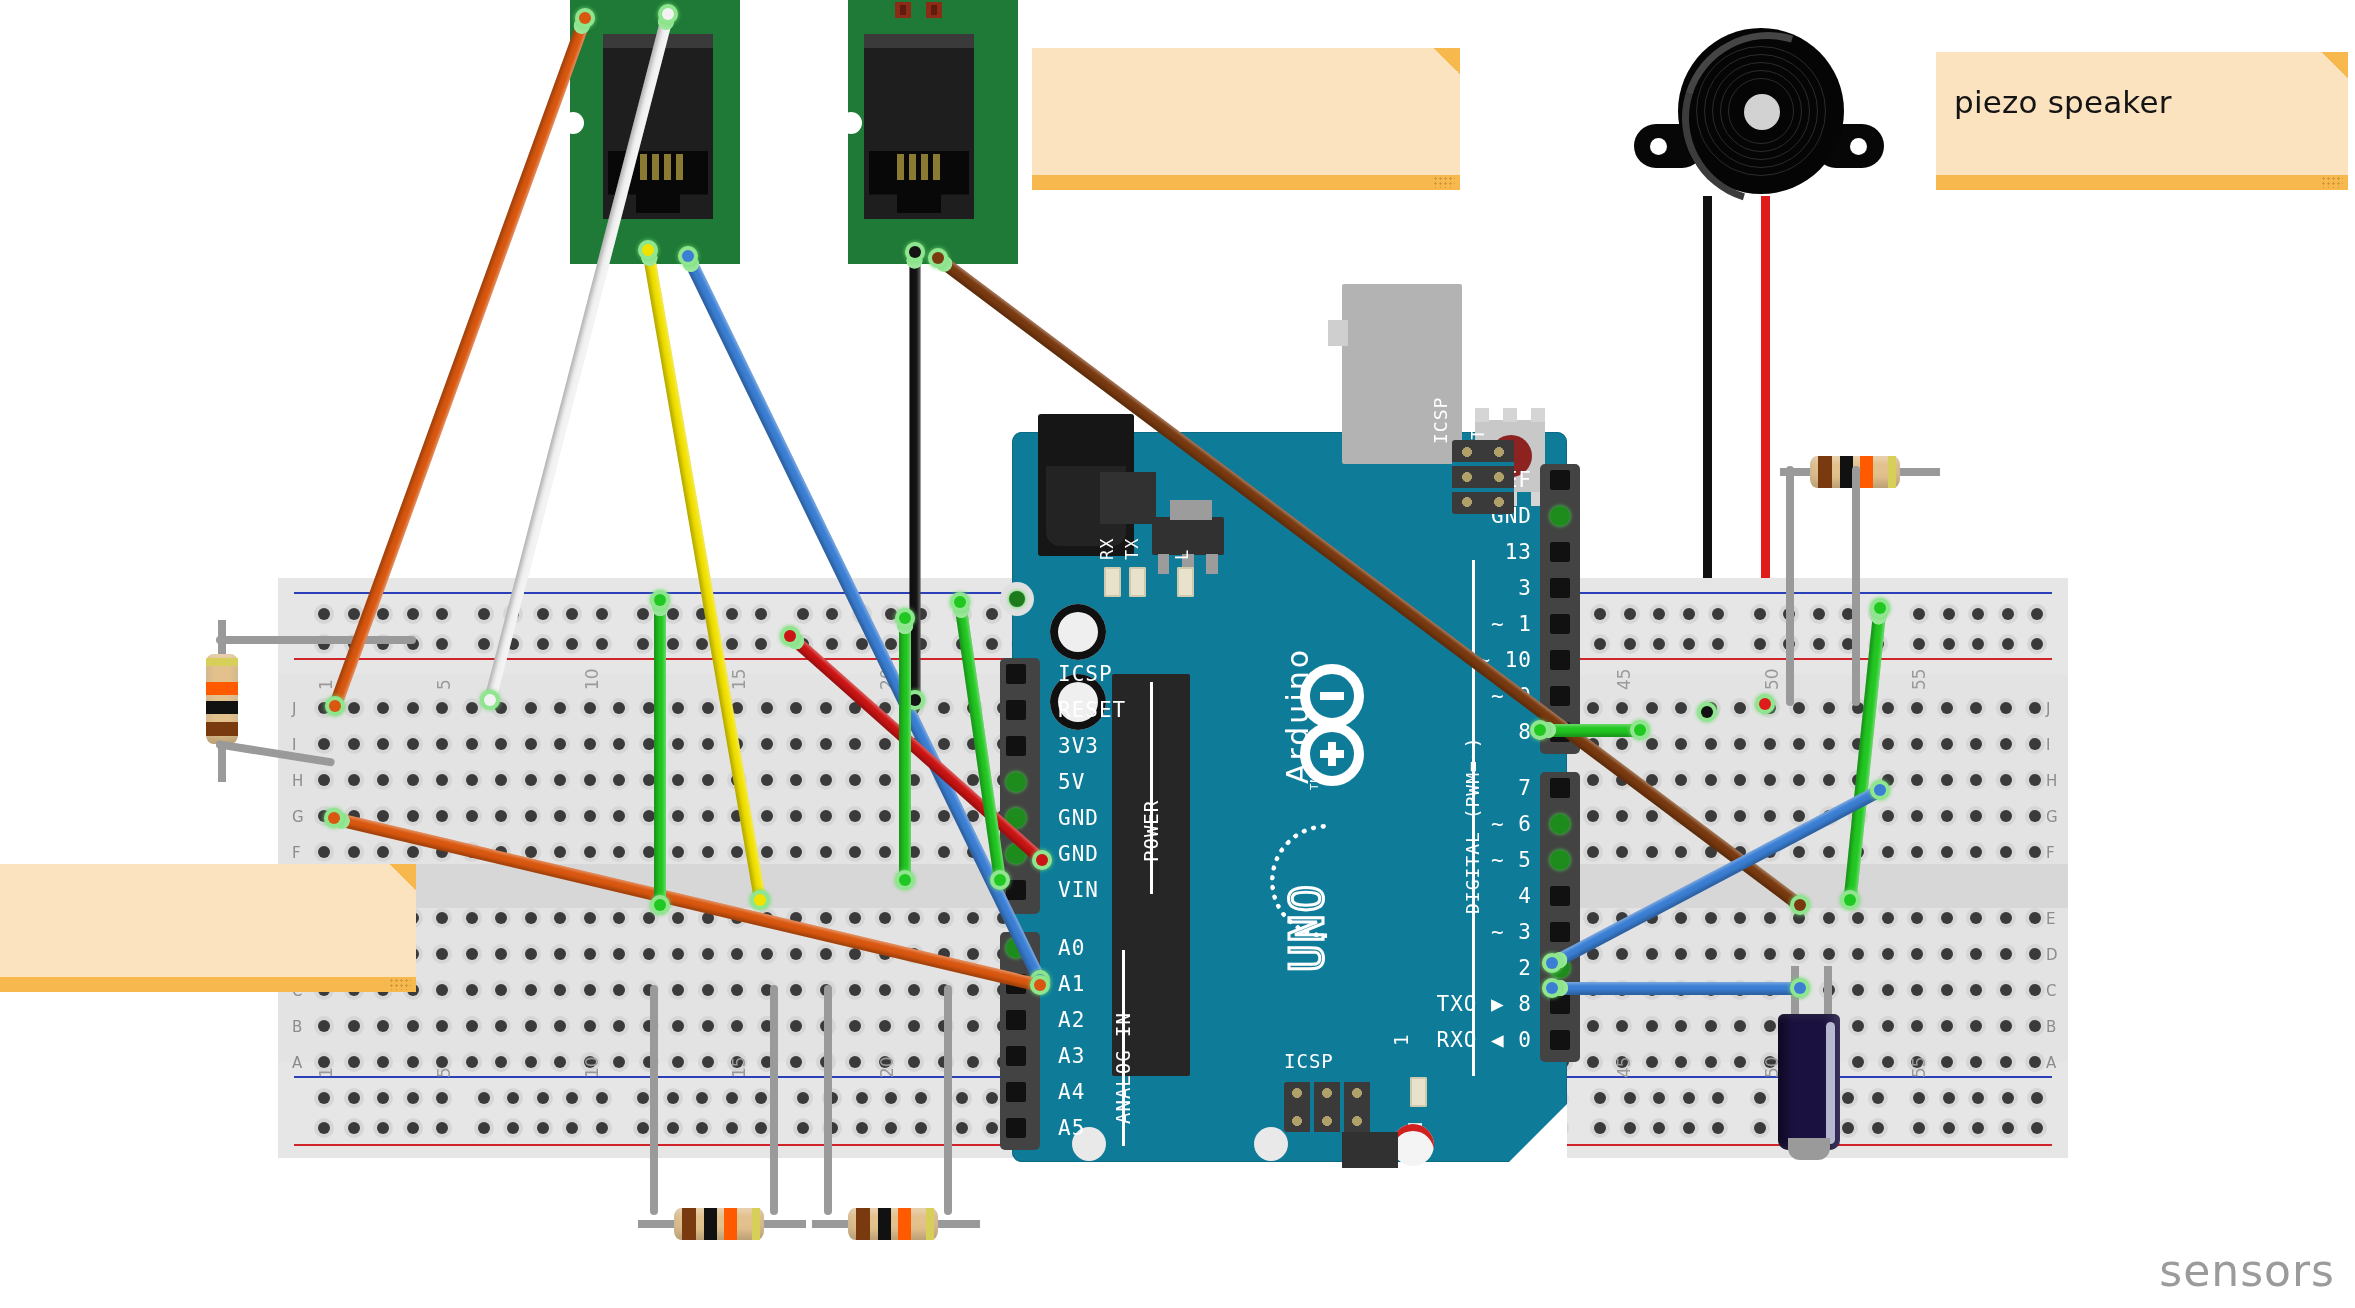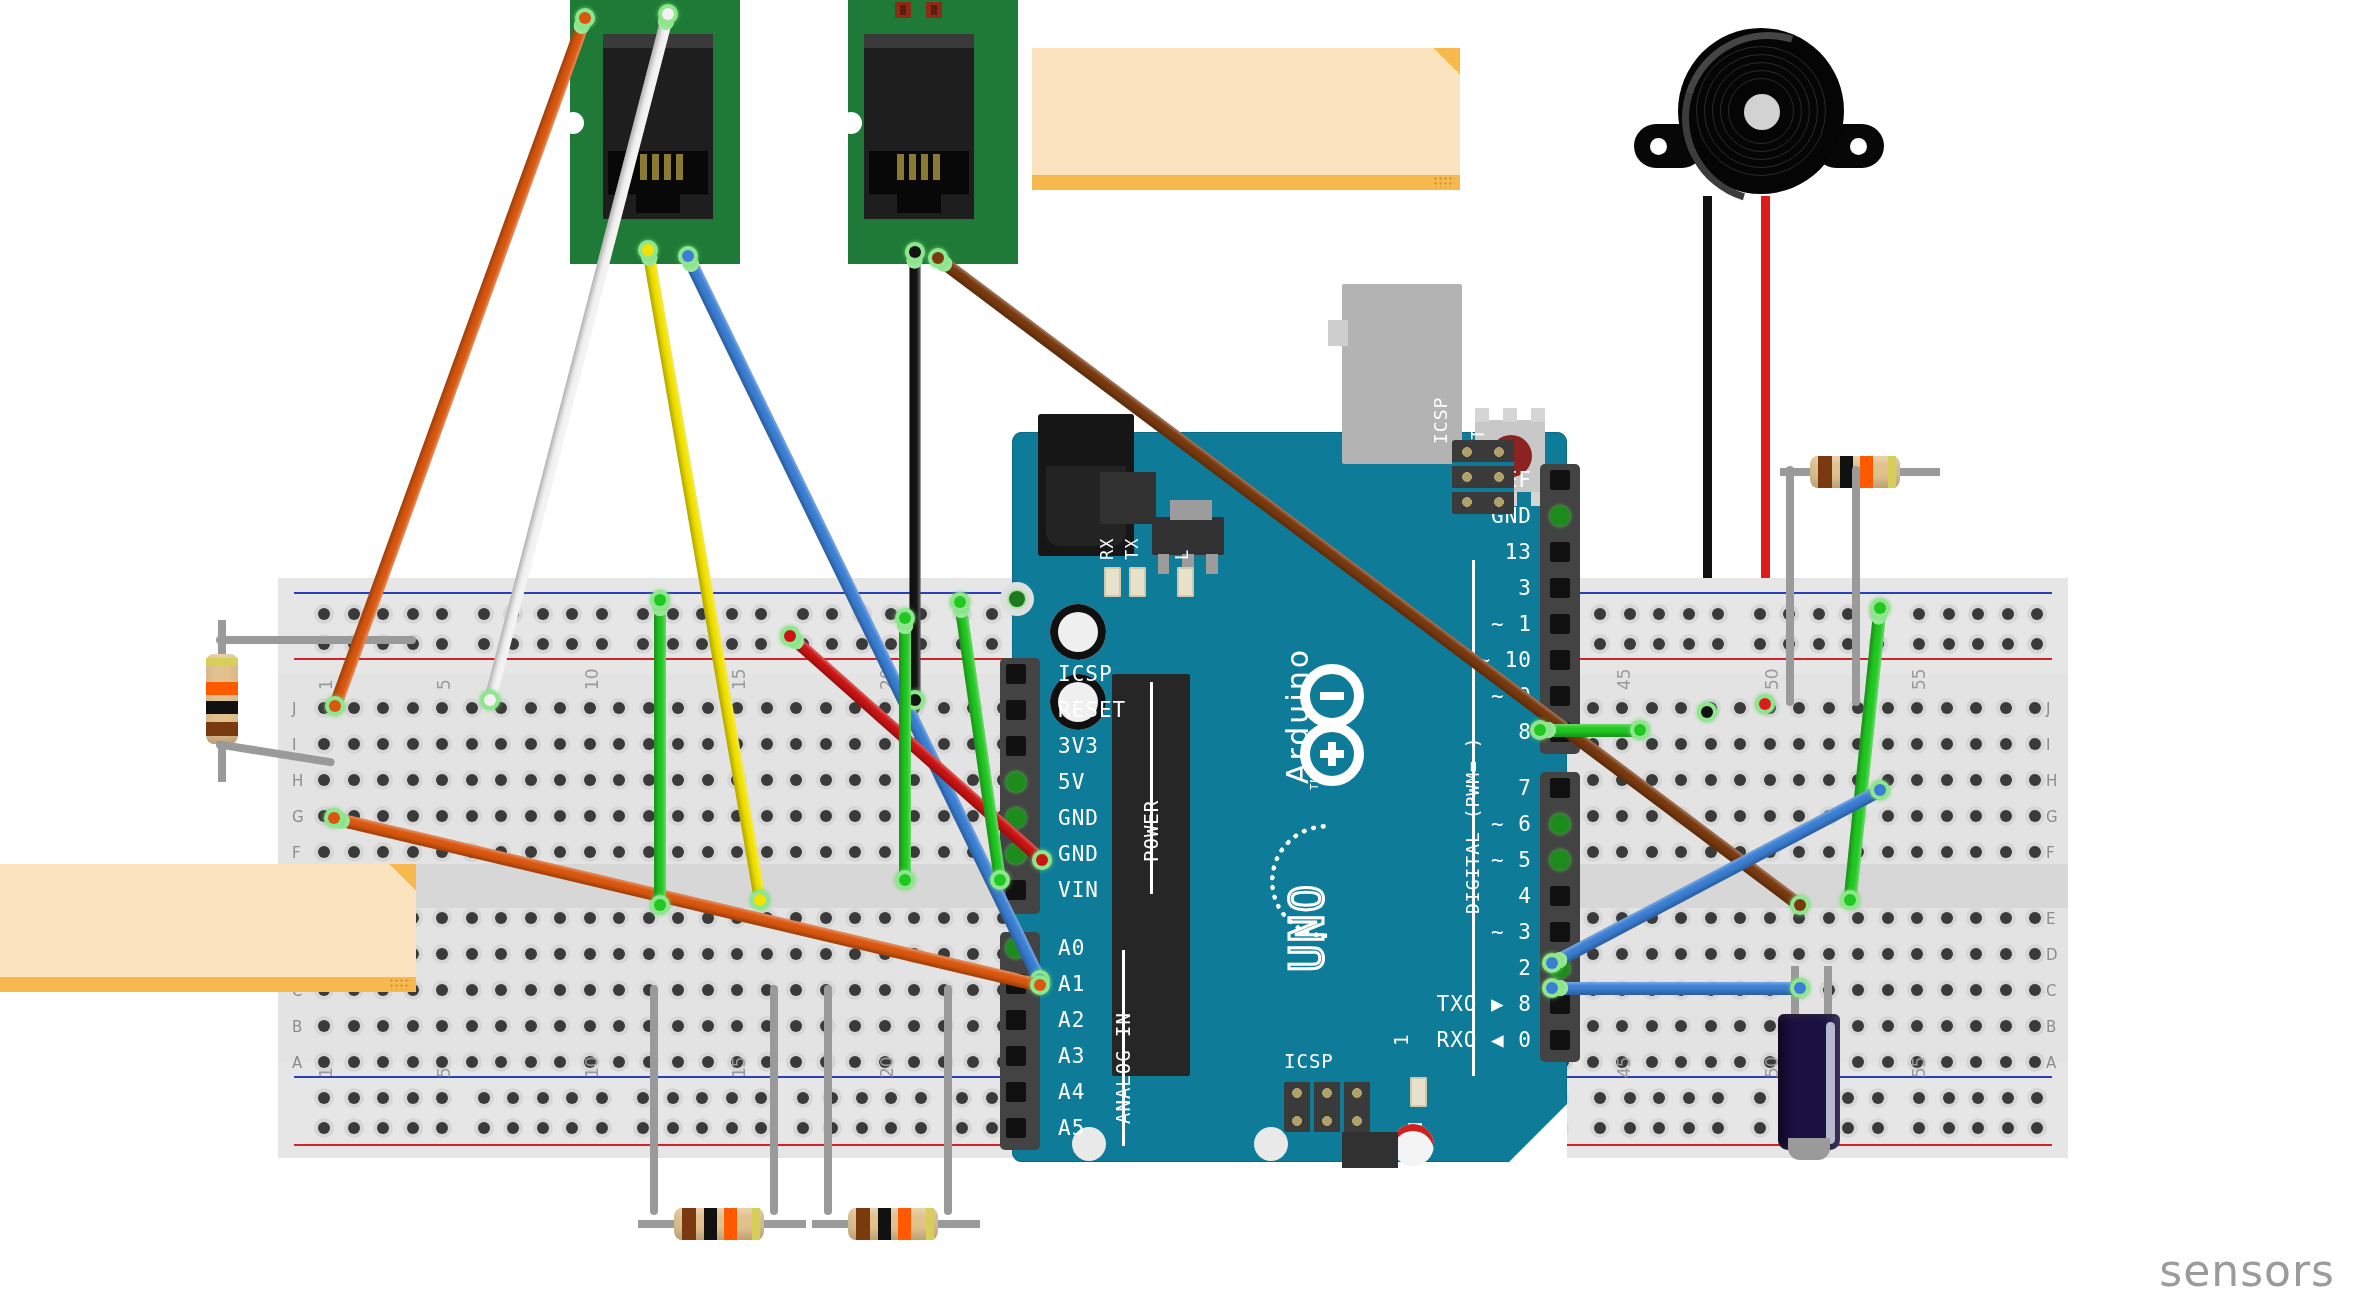--- a/index.html
+++ b/index.html
@@ -3007,20 +3007,26 @@
       </div>
     </div>
 
 
   <div class="note" style="left:1032px;top:48px;width:428px;height:142px;">
     <div class="fold"></div>
     <div class="foot"></div>
     <div class="grip"></div>
   </div>
 
+  <div class="note" style="left:1936px;top:52px;width:412px;height:138px;">
+    <div class="txt" style="top:30px;">piezo speaker</div>
+    <div class="fold"></div>
+    <div class="foot"></div>
+    <div class="grip"></div>
+  </div>
 
   <div class="note" style="left:-2px;top:864px;width:418px;height:128px;">
     <div class="fold"></div>
     <div class="foot"></div>
     <div class="grip"></div>
   </div>
 
   <div id="fritzing">sensors</div>
 
 </div>

